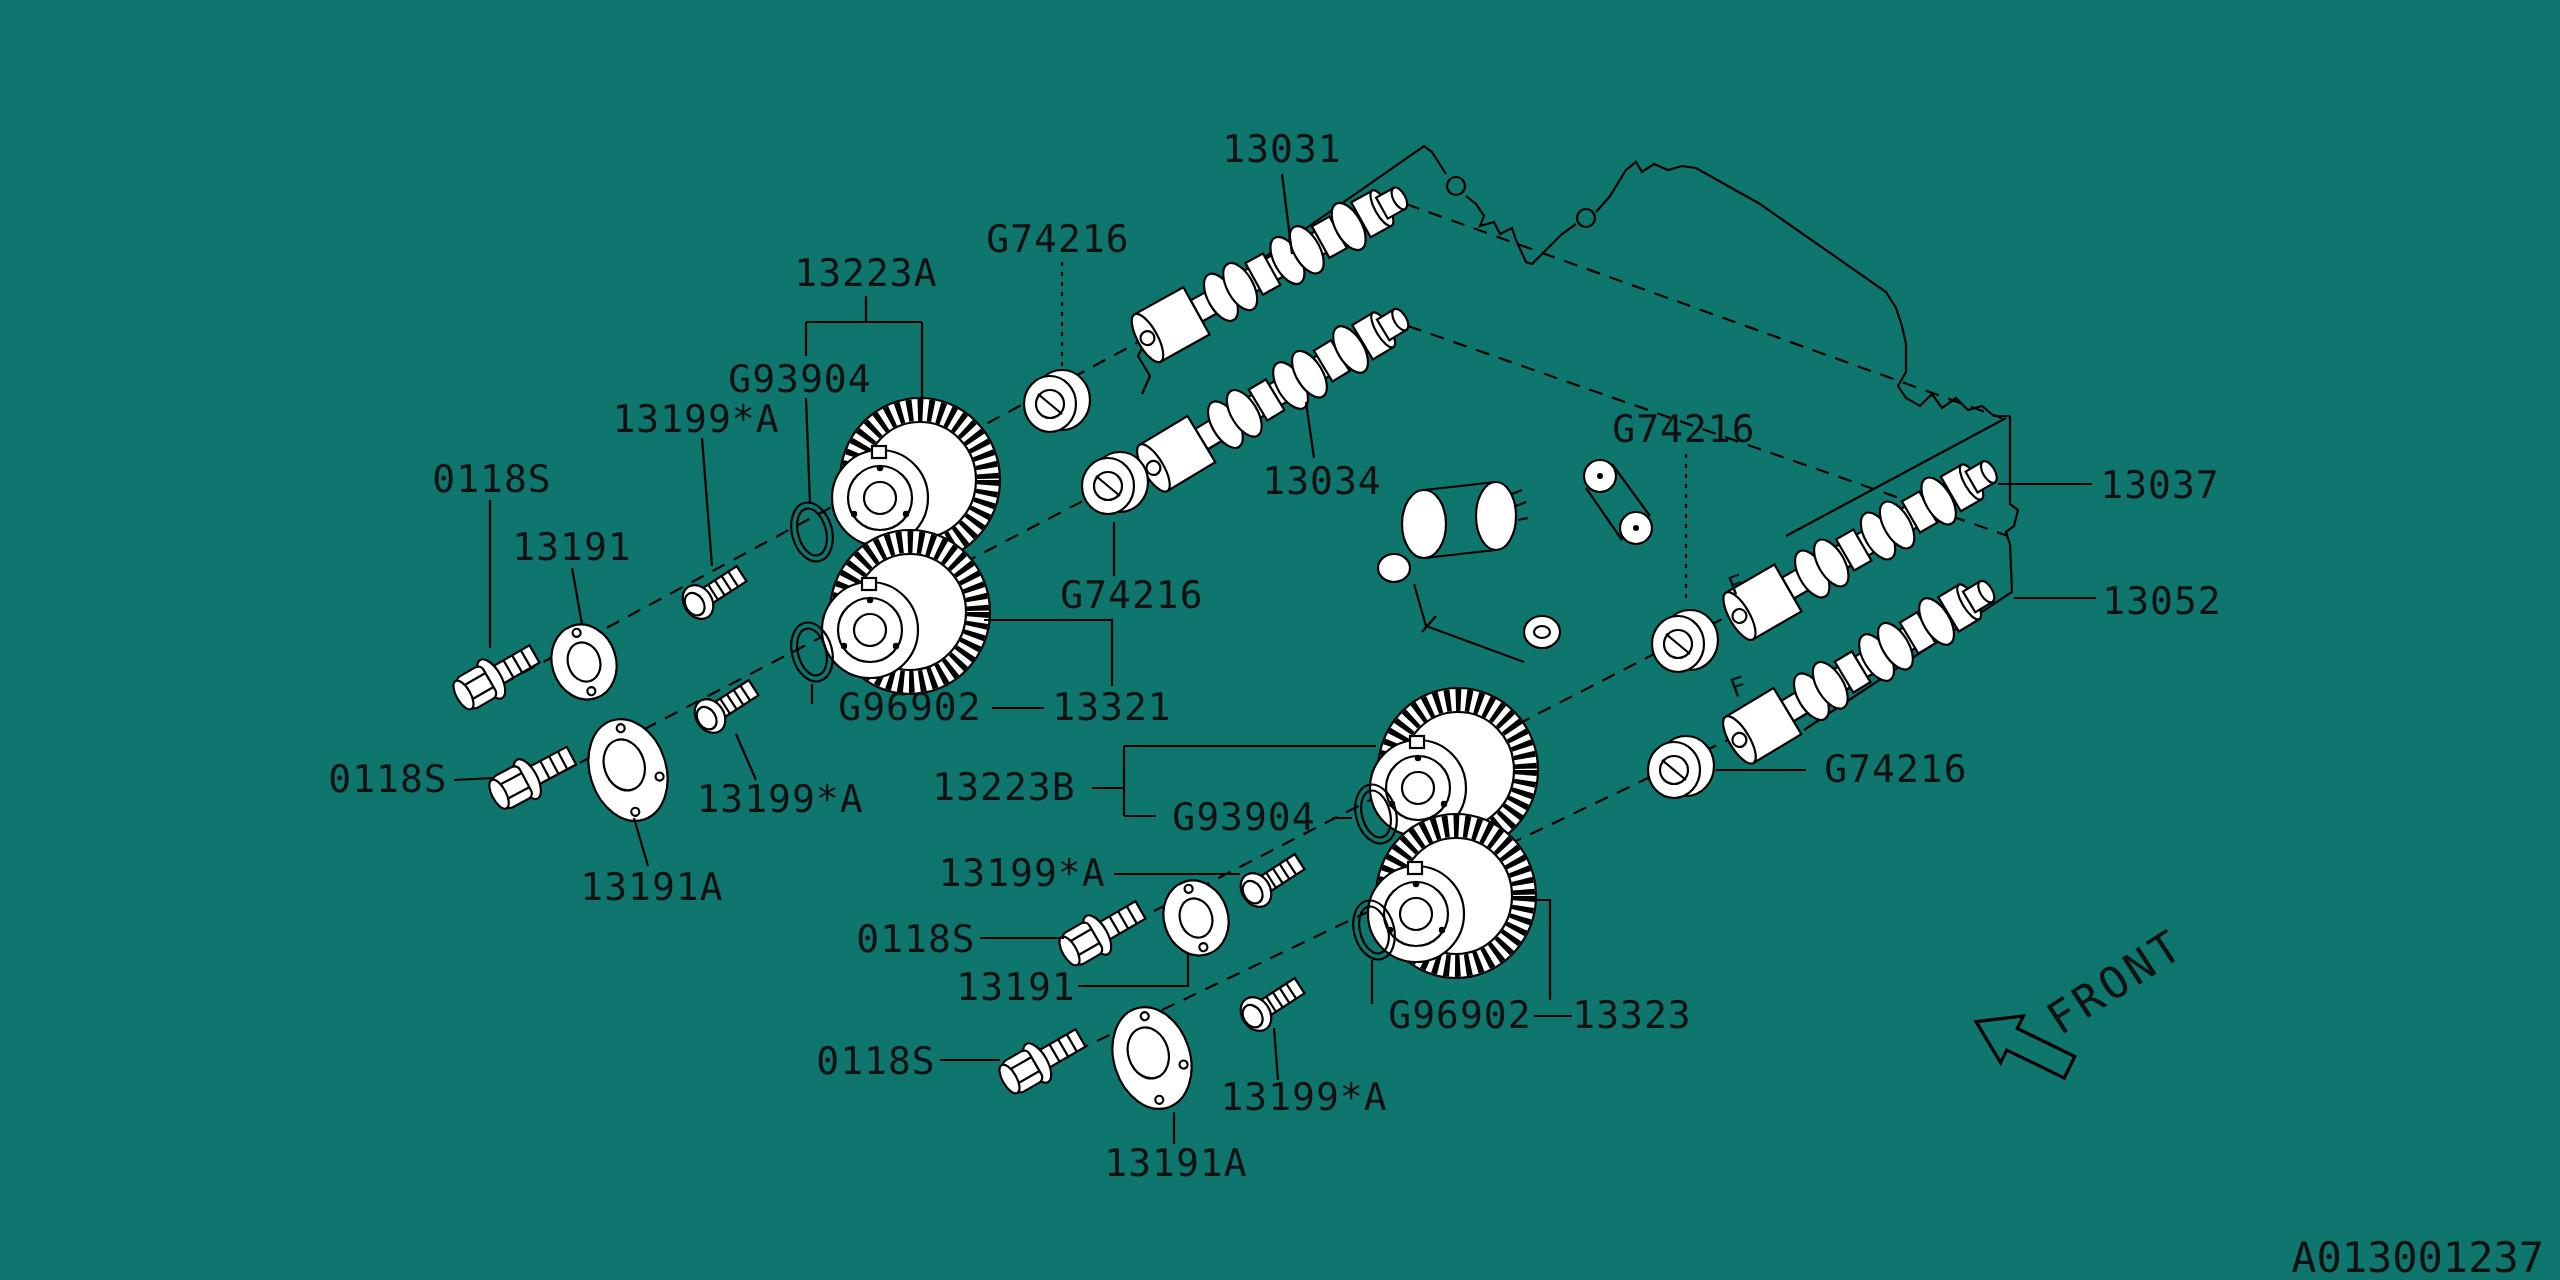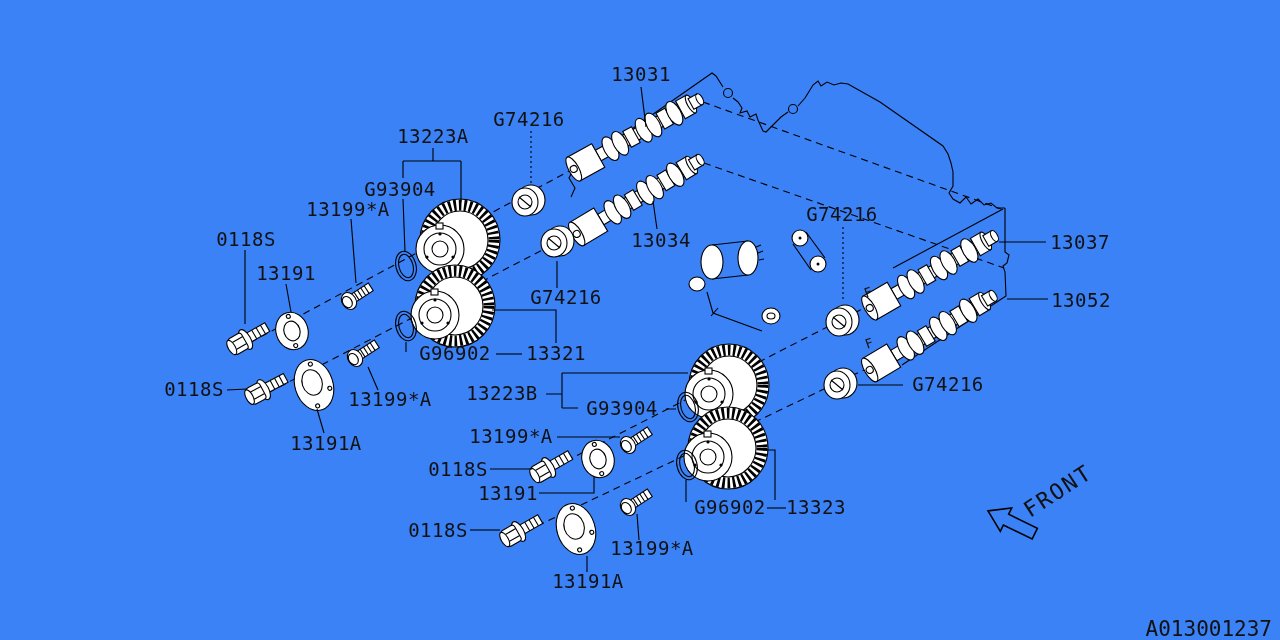--- a/index.html
+++ b/index.html
@@ -1,16 +1,16 @@
 <!DOCTYPE html>
 <html><head>
 <meta charset="utf-8">
 <style>
   html,body{margin:0;padding:0;background:#ffffff;}
-  .stage{position:relative;width:1280px;height:640px;background:#3b82f6;overflow:hidden;}
+  .stage{position:relative;width:1280px;height:640px;background:#0f766e;overflow:hidden;}
   svg{display:block;}
   .ln{fill:#ffffff;stroke:#000000;stroke-width:1.1;}
   .wire{fill:none;stroke:#000000;stroke-width:1.1;}
   .wire2{fill:none;stroke:#000000;stroke-width:1.6;}
   .teeth{fill:none;stroke:#000000;stroke-width:11;stroke-dasharray:2.6 2.6;}
   .dot{stroke-dasharray:2 3;}
   .dash{stroke-dasharray:7 5;}
   .lbl{font-family:"DejaVu Sans Mono",monospace;font-size:19px;fill:#111;letter-spacing:0.5px;}
   .lbl-small{font-family:"DejaVu Sans Mono",monospace;font-size:13px;fill:#111;}
   .docnum{font-family:"DejaVu Sans Mono",monospace;font-size:21px;fill:#111;}

